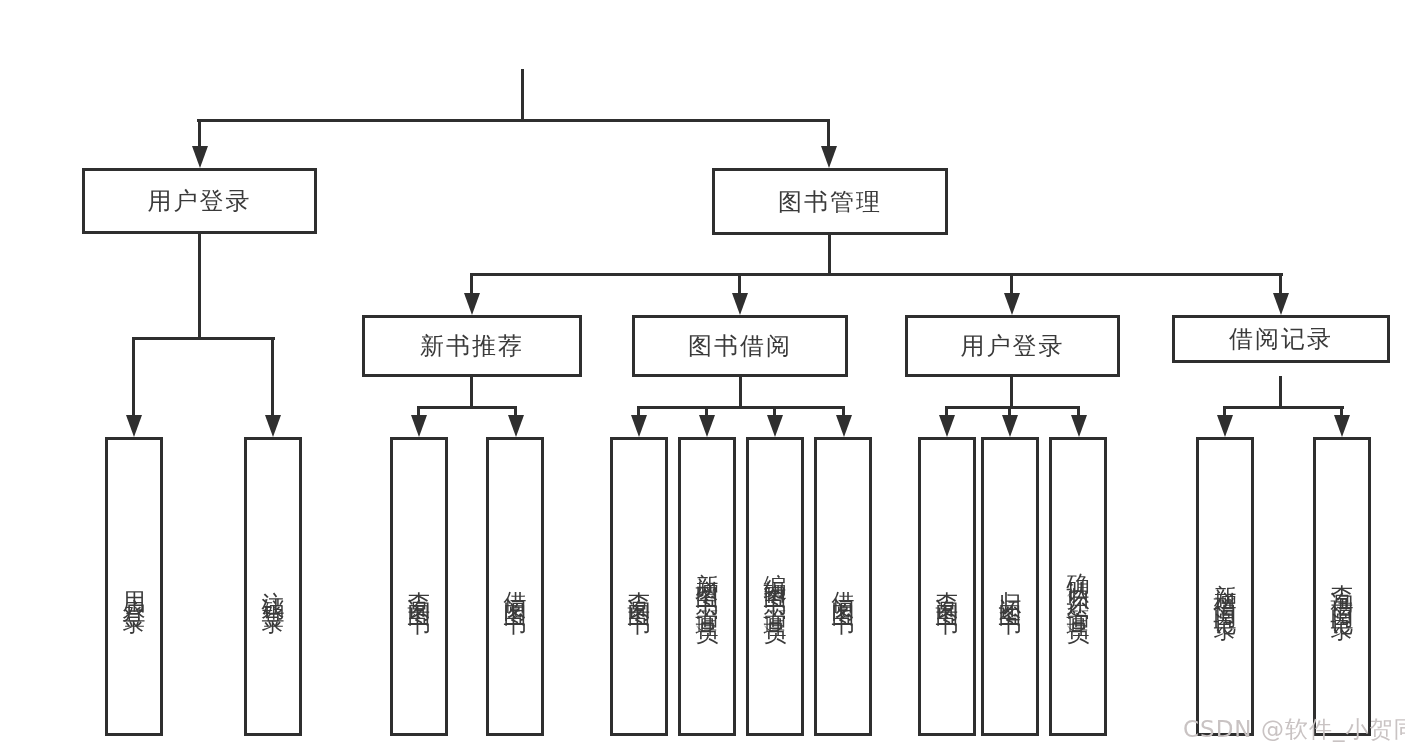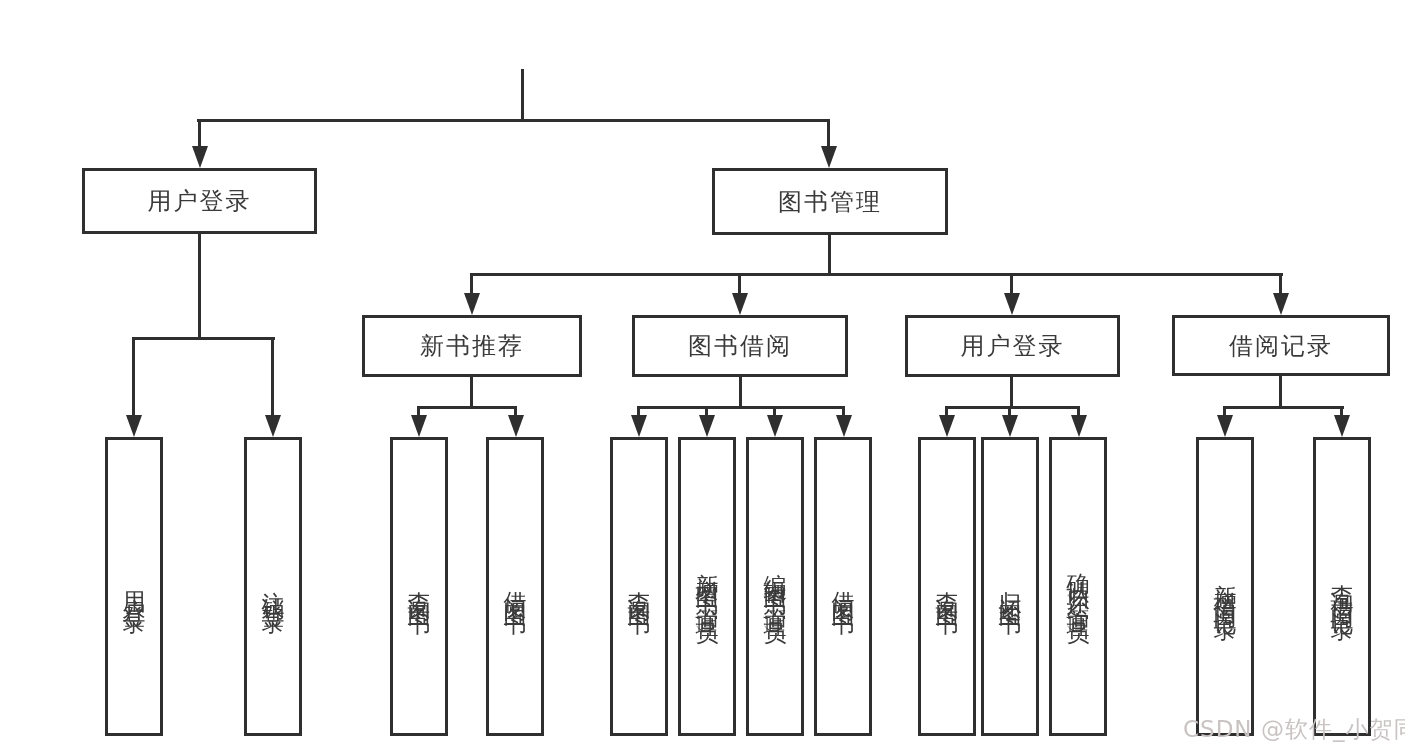--- a/index.html
+++ b/index.html
@@ -53,21 +53,21 @@
   </div>
 
   <div class="hbox" style="left:632px;top:315px;width:216px;height:62px">
     <span class="hlabel">图书借阅</span>
   </div>
 
   <div class="hbox" style="left:905px;top:315px;width:215px;height:62px">
     <span class="hlabel">用户登录</span>
   </div>
 
-  <div class="hbox" style="left:1172px;top:315px;width:218px;height:61px">
+  <div class="hbox" style="left:1172px;top:315px;width:218px;height:48px">
     <span class="hlabel">借阅记录</span>
   </div>
 
   <div class="vbox" style="left:105px">
     <span class="vlabel">用户登录</span>
   </div>
   <div class="vbox" style="left:244px">
     <span class="vlabel">注销登录</span>
   </div>
 

